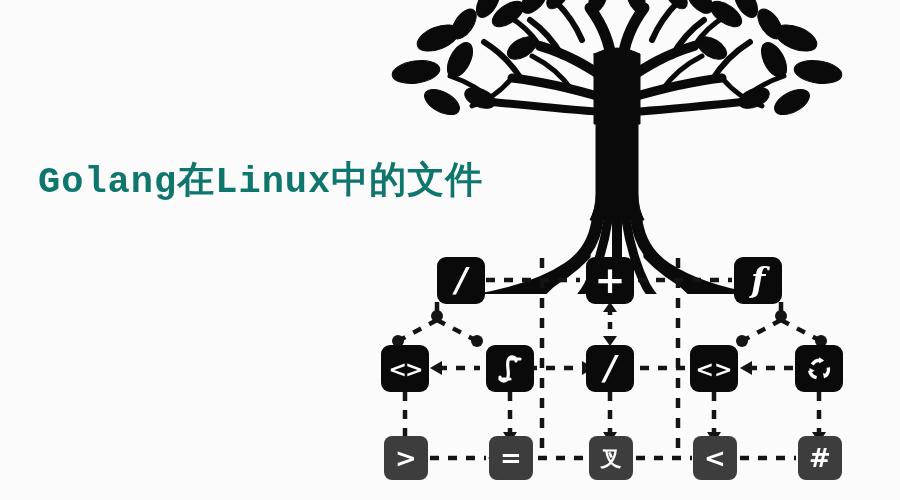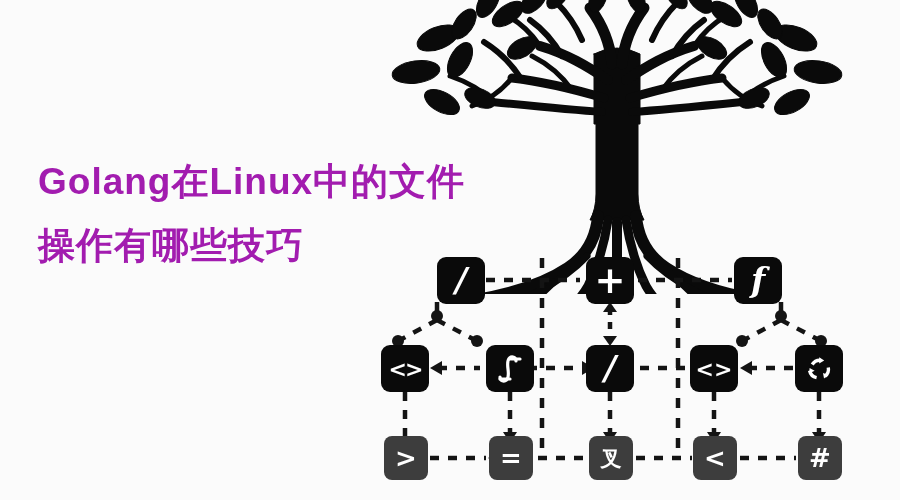--- a/index.html
+++ b/index.html
@@ -17,26 +17,26 @@
   }
 
   
   #title-block {
     position: absolute;
     left: 38px;
     top: 150px;
     width: 500px;
   }
   .title-line {
-    font-family: Liberation Sans, sans-serif;
+    font-family: Liberation Mono, monospace;
     font-weight: bold;
     font-size: 37px;
     line-height: 64px;
     letter-spacing: 1px;
-    color: #a21caf;
+    color: #0f766e;
     white-space: nowrap;
     -webkit-font-smoothing: none;
   }
 
   
   #tree-art {
     position: absolute;
     left: 372px;
     top: -6px;
     width: 490px;
@@ -85,21 +85,20 @@
 
   #connectors { position: absolute; left: 0; top: 0; width: 510px; height: 260px; }
 </style>
 </head>
 <body>
 
 <div id="canvas">
 
   <div id="title-block">
     <div class="title-line">Golang在Linux中的文件</div>
-    <div class="title-line">操作有哪些技巧</div>
   </div>
 
   <div id="tree-art">
     <svg width="490" height="300" viewBox="0 0 490 300">
       <g fill="#0a0a0a" stroke="#0a0a0a" stroke-linecap="round" stroke-linejoin="round">
 
         <path d="M224 120 L224 200 Q224 215 218 226 L272 226 Q266 215 266 200 L266 120 Z"></path>
         <path d="M222 60 L222 130 L268 130 L268 60 Q245 48 222 60 Z"></path>
 
         <path d="M240 70 C238 48 230 30 218 14" stroke-width="11" fill="none"></path>

